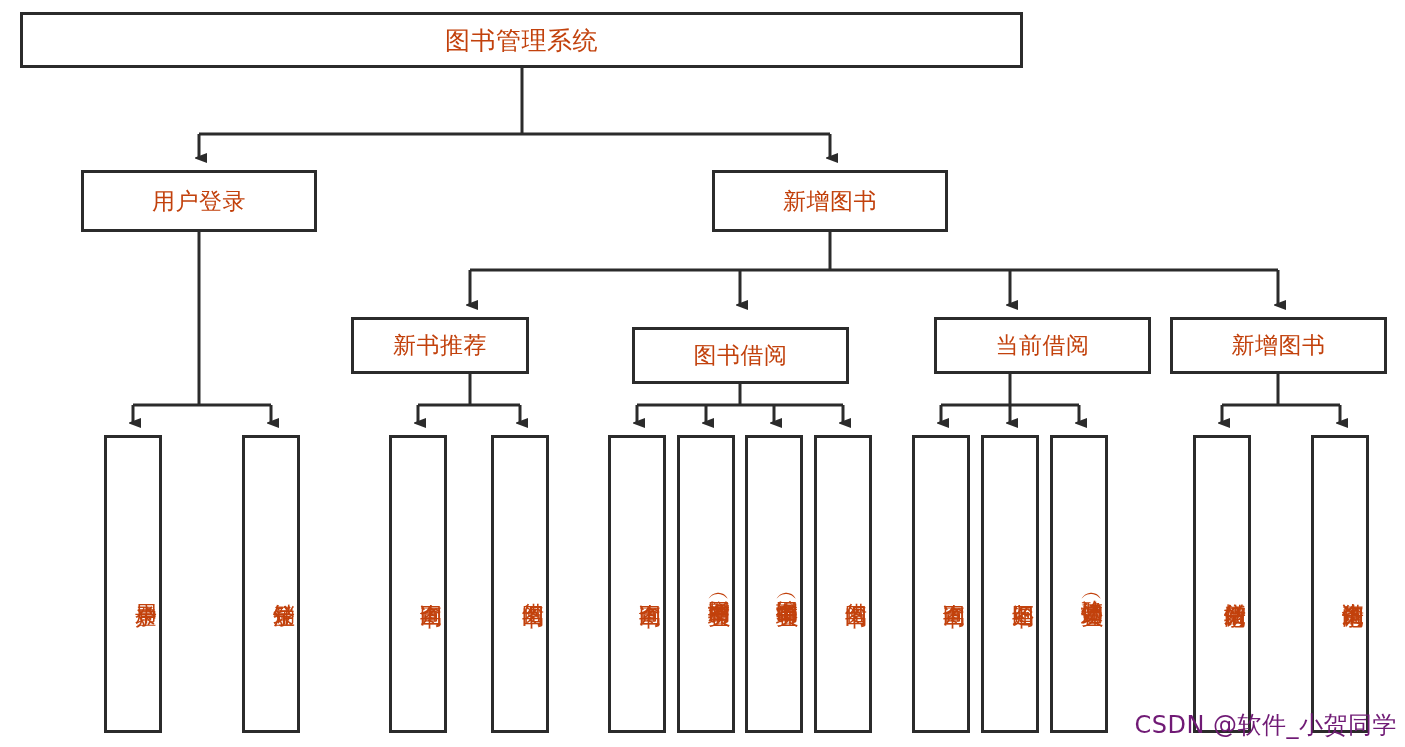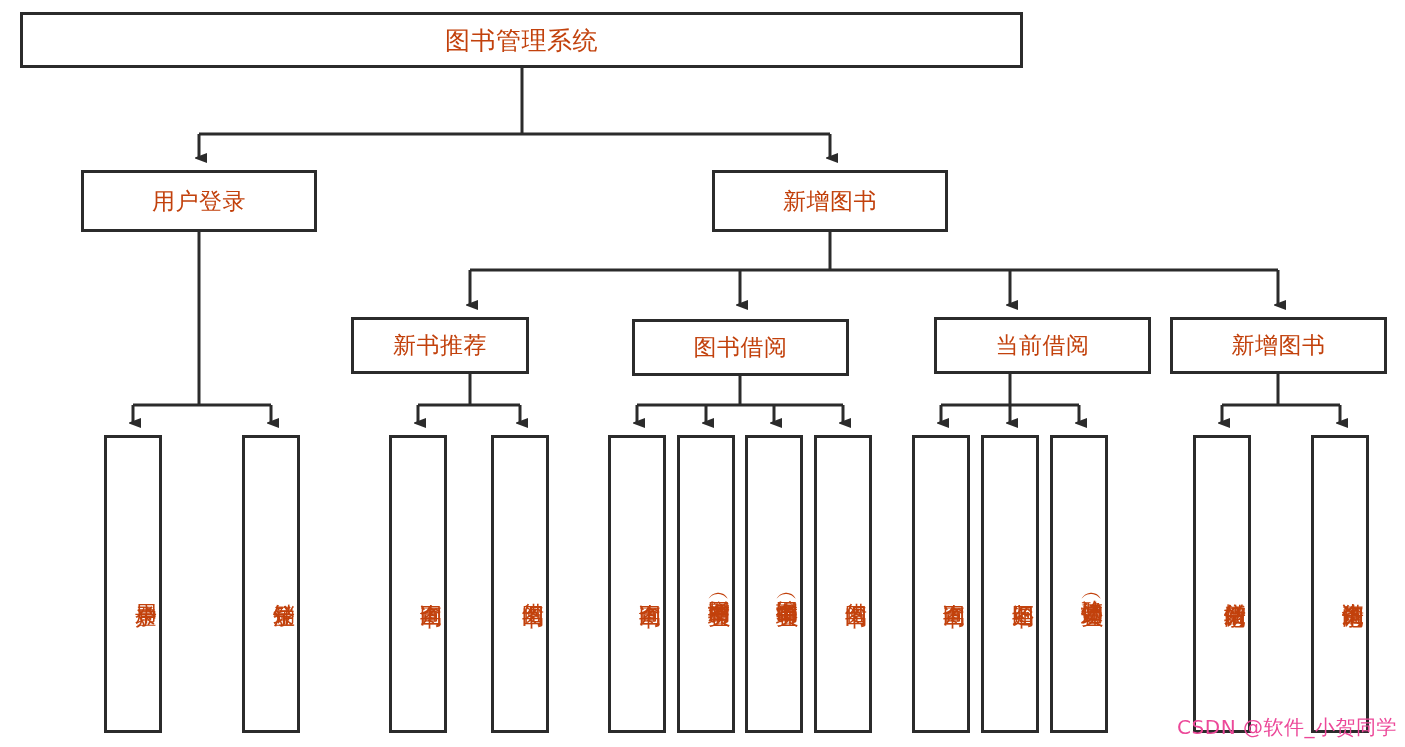--- a/index.html
+++ b/index.html
@@ -57,22 +57,22 @@
     text-orientation: upright;
     white-space: nowrap;
   }
   #root-node {
     font-size: 25px;
   }
   .watermark {
     position: absolute;
     right: 8px;
     bottom: 6px;
-    font-size: 20px;
-    color: #ec4899;
+    font-size: 24px;
+    color: #701a75;
     letter-spacing: 0.5px;
     white-space: nowrap;
   }
 </style>
 </head>
 <body>
 
 <div id="canvas">
 
   <svg class="edges" viewBox="0 0 1405 747">
@@ -124,21 +124,21 @@
       <path d="M1340,405 L1340,423" marker-end="url(#arrow)"></path>
     </g>
   </svg>
 
   <div class="node horiz" id="root-node" style="left:20px; top:12px; width:1003px; height:56px;">图书管理系统</div>
 
   <div class="node horiz" style="left:81px; top:170px; width:236px; height:62px;">用户登录</div>
   <div class="node horiz" style="left:712px; top:170px; width:236px; height:62px;">新增图书</div>
 
   <div class="node horiz" style="left:351px; top:317px; width:178px; height:57px;">新书推荐</div>
-  <div class="node horiz" style="left:632px; top:319px; width:217px; height:57px;">图书借阅</div>
+  <div class="node horiz" style="left:632px; top:327px; width:217px; height:57px;">图书借阅</div>
   <div class="node horiz" style="left:902px; top:317px; width:217px; height:57px;margin-left:32px;">当前借阅</div>
   <div class="node horiz" style="left:1170px; top:317px; width:217px; height:57px;">新增图书</div>
 
   <div class="node vert" style="left:104px; top:435px; width:58px; height:298px;">
     <span class="vtext">用户登录</span>
   </div>
   <div class="node vert" style="left:242px; top:435px; width:58px; height:298px;">
     <span class="vtext">注销登录</span>
   </div>
 

